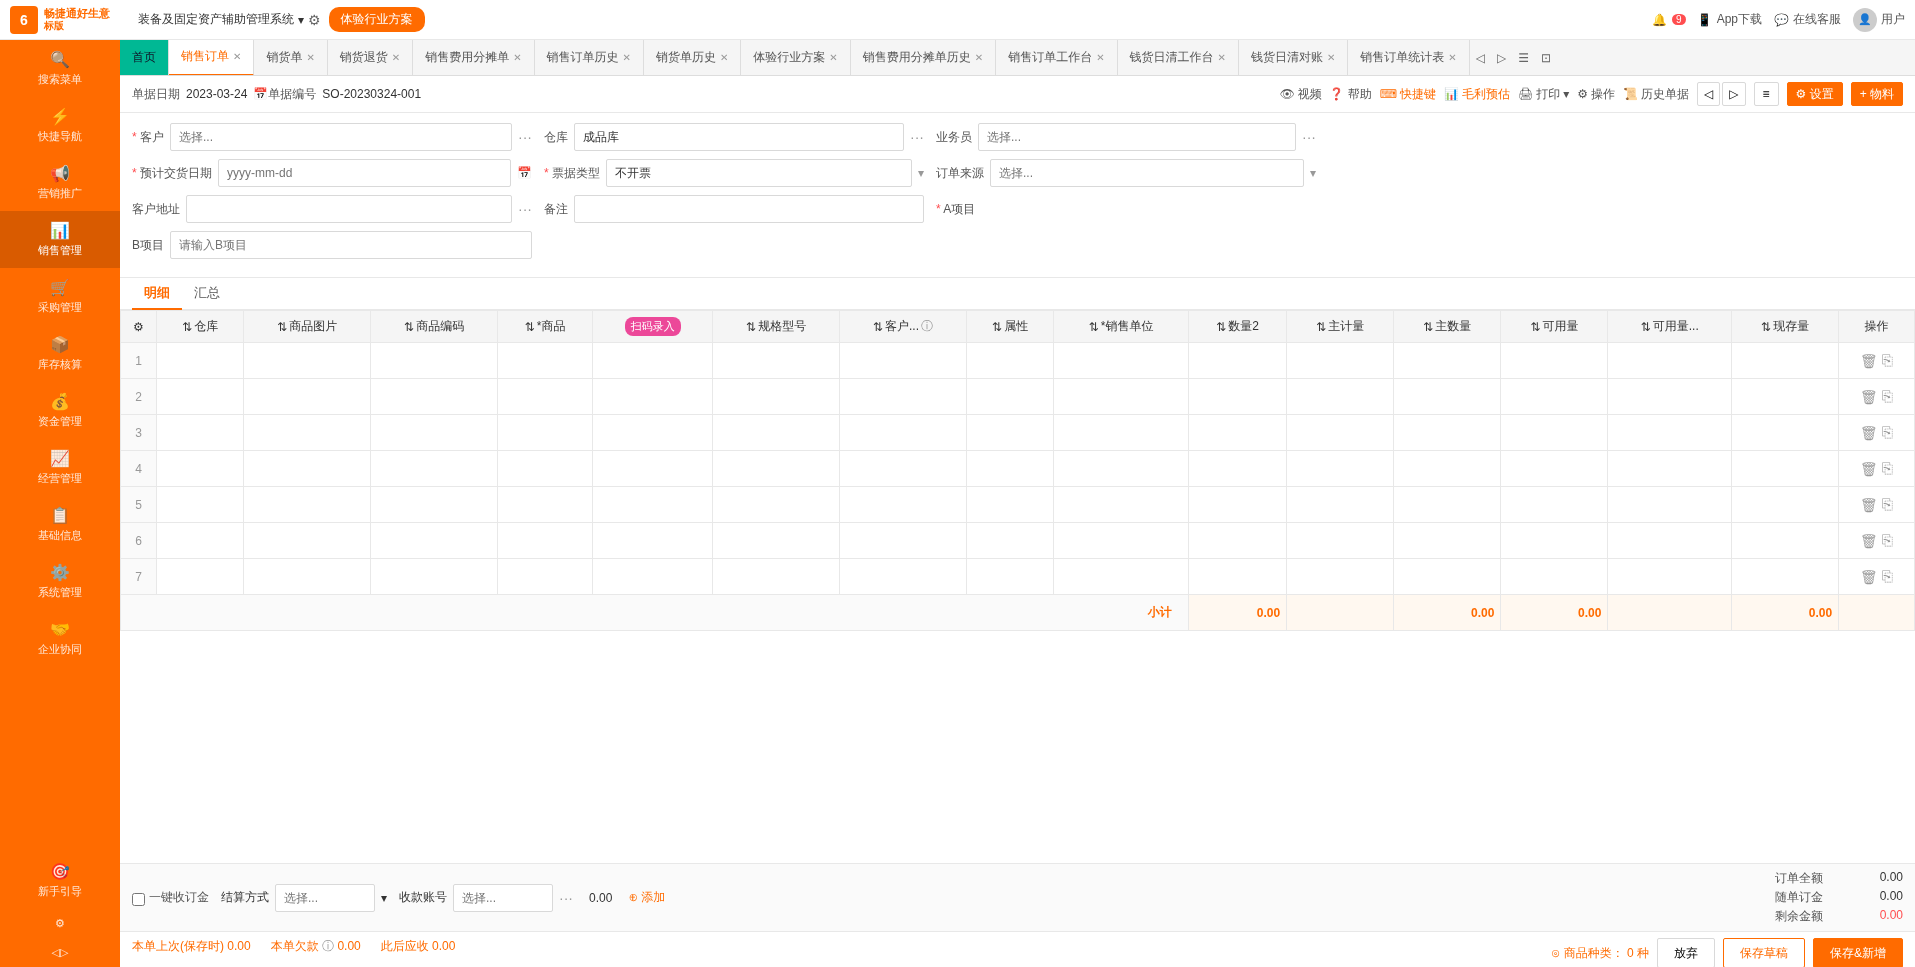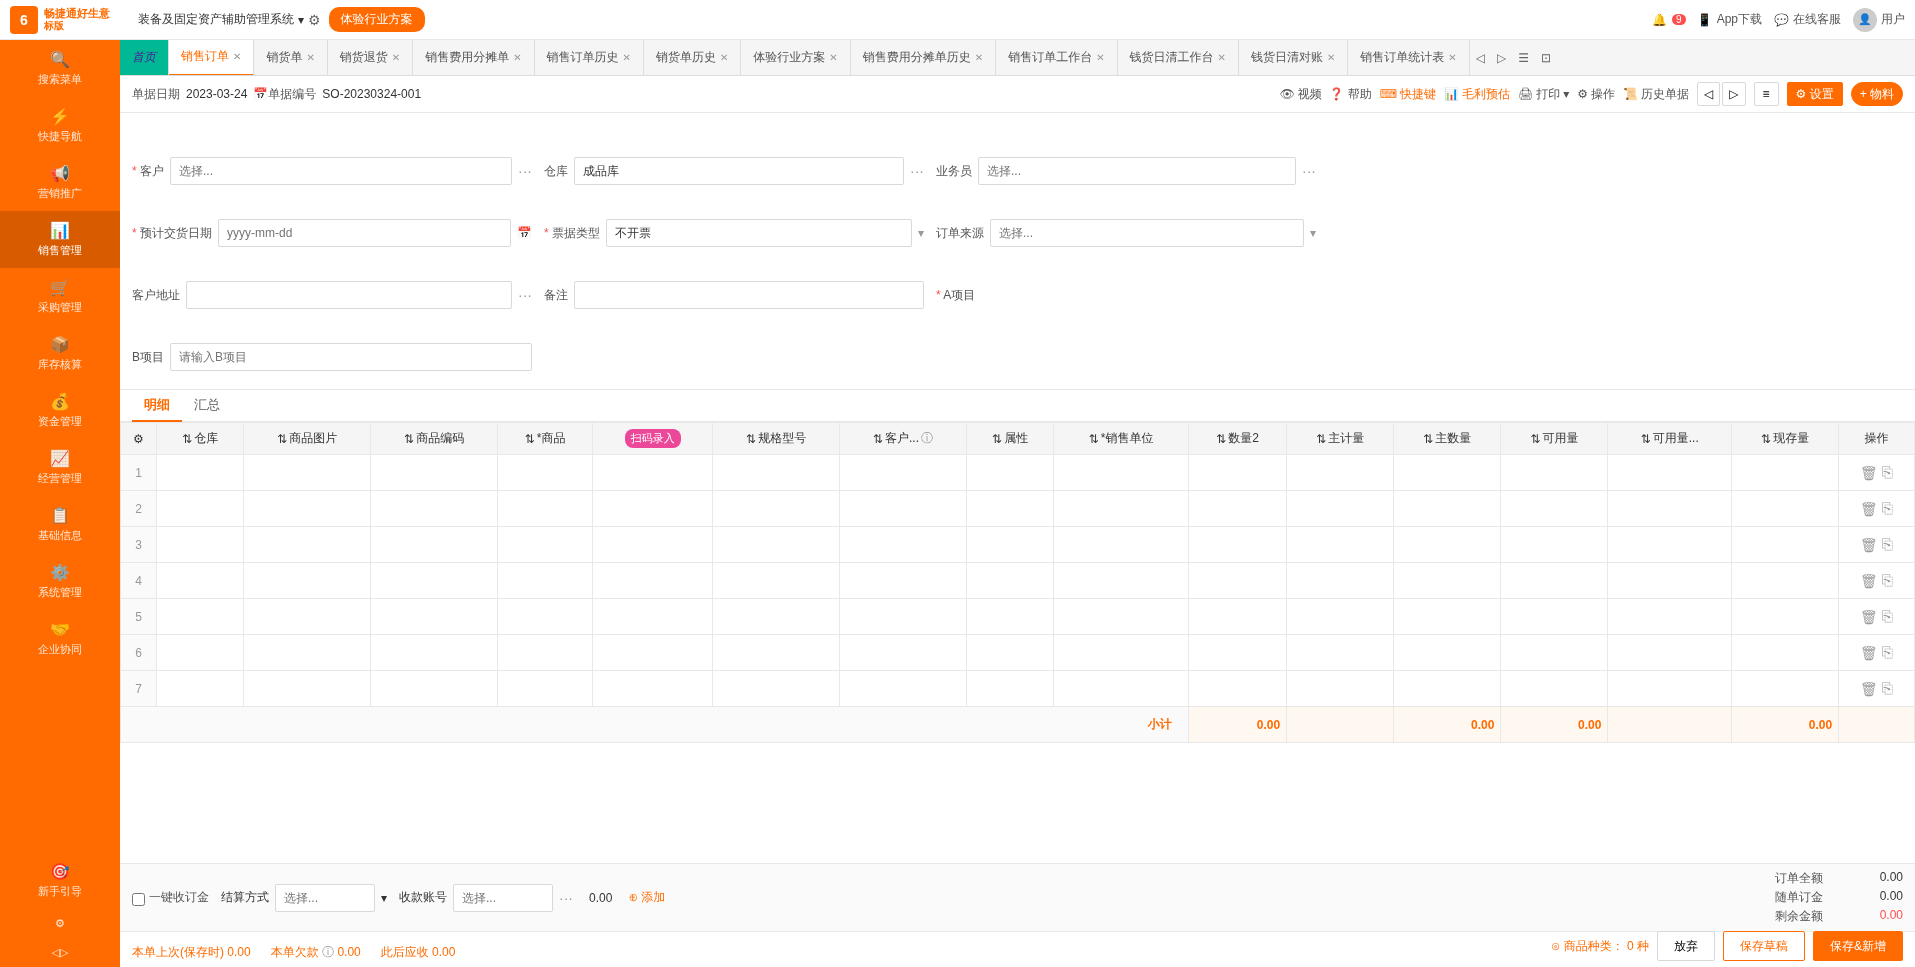--- a/index.html
+++ b/index.html
@@ -26,30 +26,30 @@
     .sidebar-bottom { margin-top: auto; }
 
     
     .main { flex: 1; display: flex; flex-direction: column; overflow: hidden; }
 
     
     .tab-bar { background: #f5f5f5; border-bottom: 1px solid #ddd; display: flex; align-items: center; overflow-x: auto; flex-shrink: 0; height: 36px; }
     .tab-bar::-webkit-scrollbar { height: 0; }
     .tab { padding: 0 12px; height: 36px; display: flex; align-items: center; gap: 4px; white-space: nowrap; cursor: pointer; font-size: 12px; border-right: 1px solid #ddd; color: #555; flex-shrink: 0; }
     .tab.active { background: white; color: #ff6b00; border-bottom: 2px solid #ff6b00; }
-    .tab.home { background: #00b894; color: #4c1d95; font-style: italic; }
+    .tab.home { background: #00b894; color: #0f172a; }
     .tab-close { font-size: 10px; color: #999; cursor: pointer; }
     .tab-nav-btn { padding: 0 6px; height: 36px; display: flex; align-items: center; cursor: pointer; color: #666; flex-shrink: 0; }
 
     
     .content { flex: 1; overflow: hidden; display: flex; flex-direction: column; background: white; }
 
     
     .form-area { padding: 10px 12px; border-bottom: 1px solid #e8e8e8; flex-shrink: 0; }
-    .form-row { display: flex; align-items: center; gap: 12px; margin-bottom: 8px; margin-top: 34px; }
+    .form-row { display: flex; align-items: center; gap: 12px; margin-bottom: 8px; }
     .form-field { display: flex; align-items: center; gap: 6px; flex: 1; }
     .form-label { font-size: 12px; color: #555; white-space: nowrap; flex-shrink: 0; }
     .form-label.required::before { content: '* '; color: #ff4d4f; }
     .form-input { border: 1px solid #d9d9d9; border-radius: 2px; padding: 3px 8px; font-size: 12px; color: #333; background: white; height: 28px; flex: 1; outline: none; }
     .more-btn { color: #999; cursor: pointer; font-size: 14px; }
 
     
     .detail-tabs { display: flex; align-items: center; border-bottom: 1px solid #e8e8e8; padding: 0 12px; flex-shrink: 0; height: 32px; }
     .detail-tab { padding: 0 12px; height: 32px; display: flex; align-items: center; font-size: 13px; cursor: pointer; color: #555; border-bottom: 2px solid transparent; }
     .detail-tab.active { color: #ff6b00; border-bottom-color: #ff6b00; font-weight: bold; }
@@ -70,21 +70,21 @@
     
     .summary-row td { background: #fff8f0; font-weight: bold; }
 
     
     .bottom-area { border-top: 1px solid #e8e8e8; padding: 6px 12px; flex-shrink: 0; display: flex; align-items: center; gap: 12px; background: #fafafa; }
     .checkbox-label { display: flex; align-items: flex-end; gap: 4px; font-size: 12px; color: #555; }
     .payment-field { display: flex; align-items: center; gap: 6px; font-size: 12px; }
     .add-link { color: #ff6b00; cursor: pointer; font-size: 12px; }
 
     
-    .footer { border-top: 1px solid #e8e8e8; padding: 6px 12px; display: flex; align-items: flex-end; gap: 20px; background: white; flex-shrink: 0; height: 36px; }
+    .footer { border-top: 1px solid #e8e8e8; padding: 6px 12px; display: flex; align-items: flex-start; gap: 20px; background: white; flex-shrink: 0; height: 36px; }
     .footer-stat { font-size: 12px; color: #555; }
     .footer-stat span { color: #ff6b00; }
     .total-line { display: flex; gap: 20px; font-size: 12px; }
     .total-label { color: #555; }
     .total-value { color: #333; min-width: 60px; text-align: right; }
     .total-value.highlight { color: #ff4d4f; }
     .btn { border: 1px solid #d9d9d9; background: white; padding: 5px 16px; border-radius: 2px; font-size: 12px; cursor: pointer; height: 30px; }
     .btn-primary { background: #ff6b00; color: white; border-color: #ff6b00; }
     .btn-outline { border-color: #ff6b00; color: #ff6b00; background: white; }
 
@@ -300,21 +300,21 @@
           </div>
           <div style="display:flex; gap:2px;">
             <button class="btn" style="padding:2px 6px; height:24px;">◁</button>
             <button class="btn" style="padding:2px 6px; height:24px;">▷</button>
           </div>
           <button class="btn" style="padding:2px 8px; height:24px;">≡</button>
           <button class="btn btn-primary" style="padding:2px 8px; height:24px;">
             <span>⚙</span>
             <span>设置</span>
           </button>
-          <button class="btn btn-primary" style="padding:2px 8px; height:24px;border-radius:12px;">
+          <button class="btn btn-primary" style="padding:2px 8px; height:24px;">
             <span>+</span>
             <span>物料</span>
           </button>
         </div>
       </div>
 
       <div class="form-area">
         <div class="form-row">
           <div class="form-field" style="max-width: 400px;">
             <span class="form-label required">客户</span>

